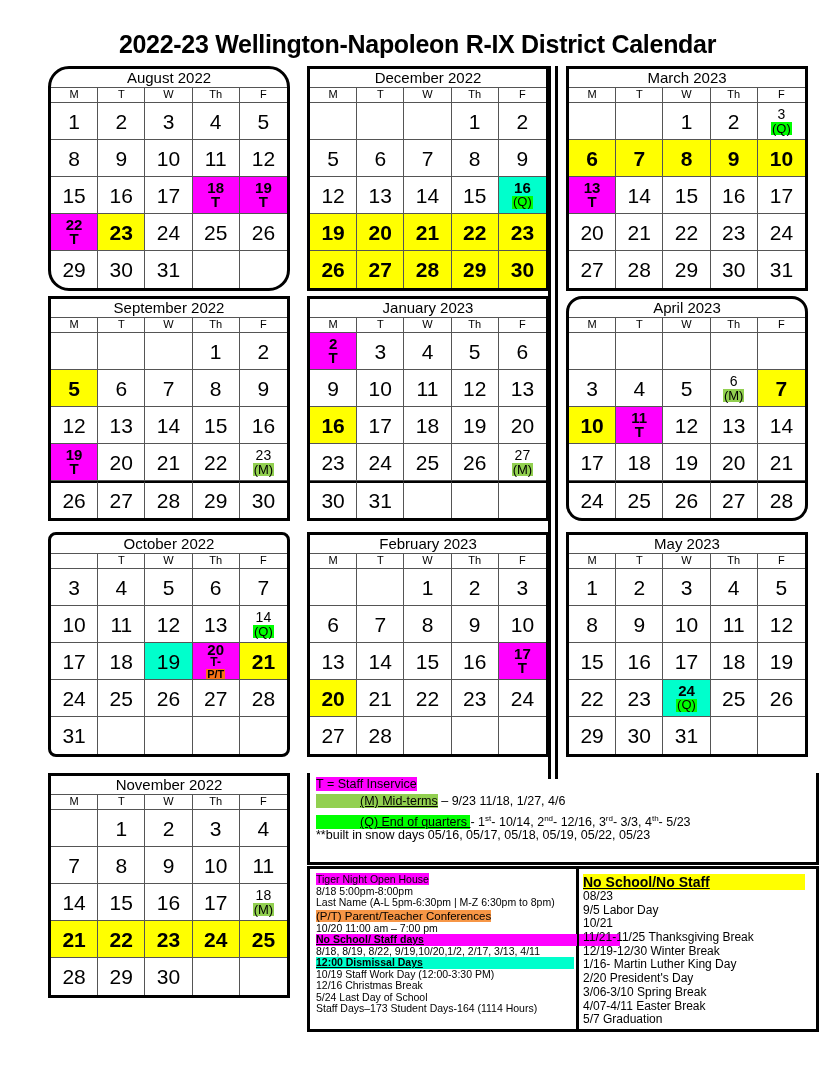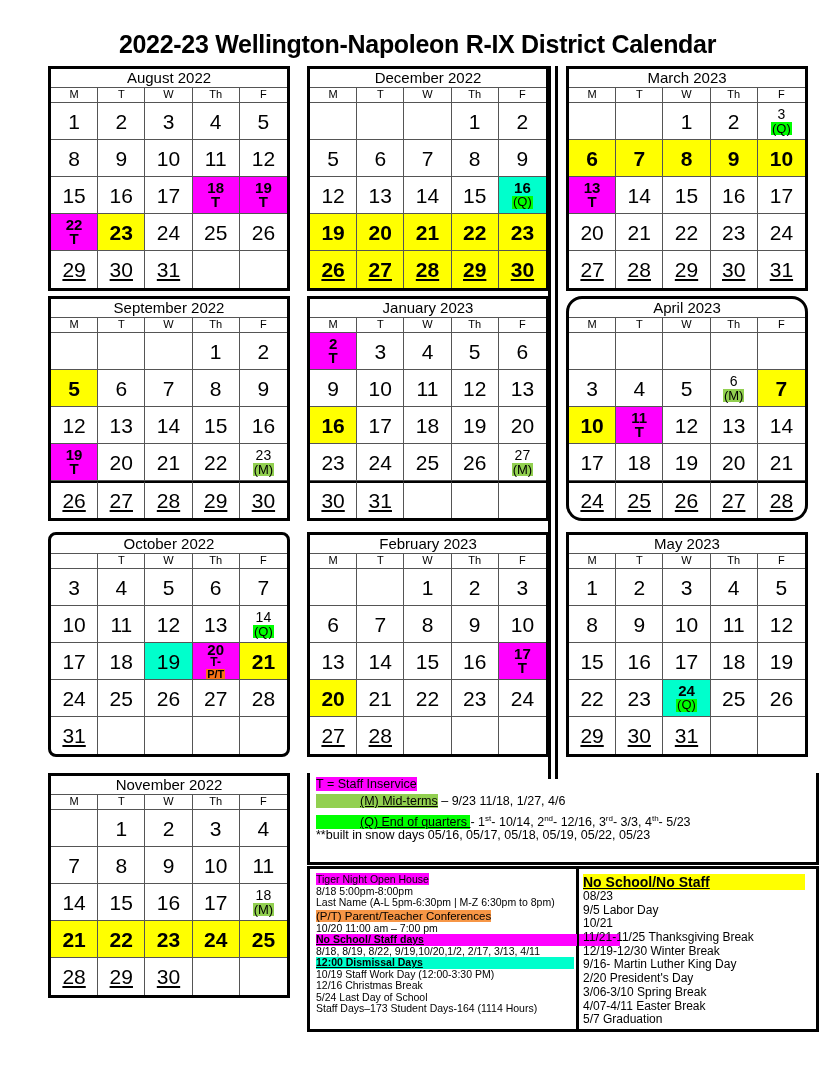--- a/index.html
+++ b/index.html
@@ -6,21 +6,21 @@
   body { width:835px; height:1080px; position:relative; font-family:"Liberation Sans", sans-serif; color:#000; overflow:hidden; }
   .title { position:absolute; left:0; top:30px; width:835px; text-align:center; font-weight:bold; font-size:25.5px; letter-spacing:-0.3px; transform:scaleX(0.98); }
   .month { position:absolute; width:236px; border:3px solid #000; background:#fff; box-sizing:content-box; }
   .mhead { height:18px; line-height:18px; text-align:center; font-size:15px; border-bottom:1px solid #555; }
   .dow { display:grid; grid-template-columns:repeat(5,1fr); height:14px; line-height:13px; font-size:11px; text-align:center; border-bottom:1px solid #555; }
   .dow span { border-right:1px solid #555; }
   .dow span:last-child { border-right:none; }
   .grid { display:grid; grid-template-columns:repeat(5,1fr); }
   .cell { height:37px; border-right:1px solid #555; border-bottom:1px solid #555; display:flex; flex-direction:column; align-items:center; justify-content:center; font-size:21px; box-sizing:border-box; line-height:1; }
   .cell:nth-child(5n) { border-right:none; }
-  .cell.last { border-bottom:none;text-decoration:underline; }
+  .cell.last { border-bottom:none; }
   .cell.thick { border-top:2px solid #000; }
   .yellow { background:#ffff00; font-weight:bold; }
   .magenta { background:#ff00ff; }
   .teal { background:#00ffcc; }
   .tcell { font-weight:bold; font-size:15px; line-height:0.95; }
   .small { font-size:14px; line-height:1; }
   .tagM { background:#92d050; font-size:13px; padding:0 1px; margin-top:1px; }
   .tagQ { background:#00ff00; font-size:13px; padding:0 1px; margin-top:1px; }
   .tagPT { background:#f97316; font-size:11px; padding:0 1px; font-weight:bold; }
   .legend1 { position:absolute; left:307px; top:773px; width:512px; height:92px; border:3px solid #000; border-top:none; padding:3px 6px; box-sizing:border-box; font-size:12.5px; }
@@ -42,21 +42,21 @@
   .sep { position:absolute; left:548px; top:66px; width:10px; height:713px; border-left:3px solid #000; border-right:3px solid #000; box-sizing:border-box; }
 </style>
 </head>
 <body>
 
 <div class="title">2022-23 Wellington-Napoleon R-IX District Calendar</div>
 
 <div class="sep"></div>
 
 <div id="months">
-    <div class="month" style="left: 48px; top: 66px;">
+    <div class="month" style="left: 48px; top: 66px; border-radius: 21px;">
       <div class="mhead">August 2022</div>
       <div class="dow">
         <span>M</span>
         <span>T</span>
         <span>W</span>
         <span>Th</span>
         <span>F</span>
       </div>
       <div class="grid">
         <div class="cell">
@@ -961,18 +961,18 @@
   <div>Staff Days–173 Student Days-164 (1114 Hours)</div>
 </div>
 
 <div class="legend3">
   <div class="hdr"><span>No School/No Staff</span></div>
   <div>08/23</div>
   <div>9/5 Labor Day</div>
   <div>10/21</div>
   <div>11/21-11/25 Thanksgiving Break</div>
   <div>12/19-12/30 Winter Break</div>
-  <div>9/16- Martin Luther King Day</div>
+  <div>1/16- Martin Luther King Day</div>
   <div>2/20 President's Day</div>
   <div>3/06-3/10 Spring Break</div>
   <div>4/07-4/11 Easter Break</div>
   <div>5/7 Graduation</div>
 </div>
 
 </body></html>

